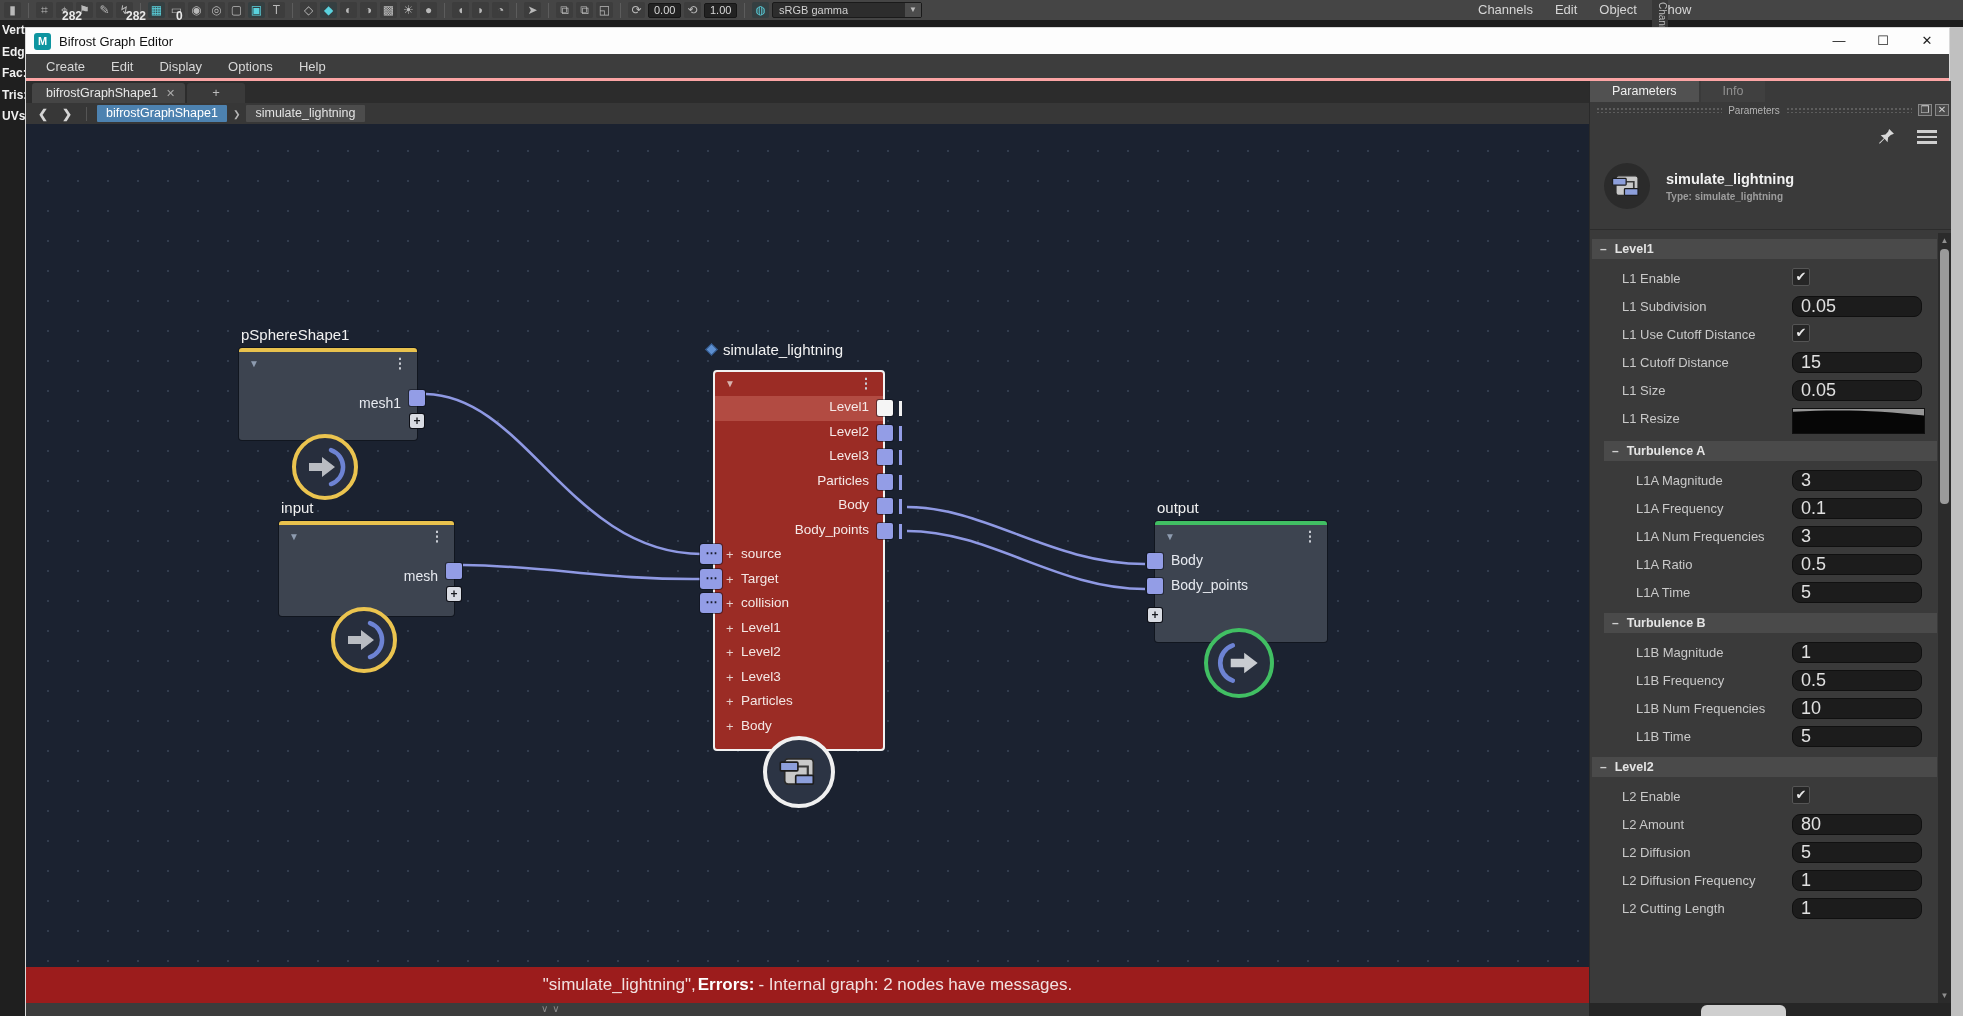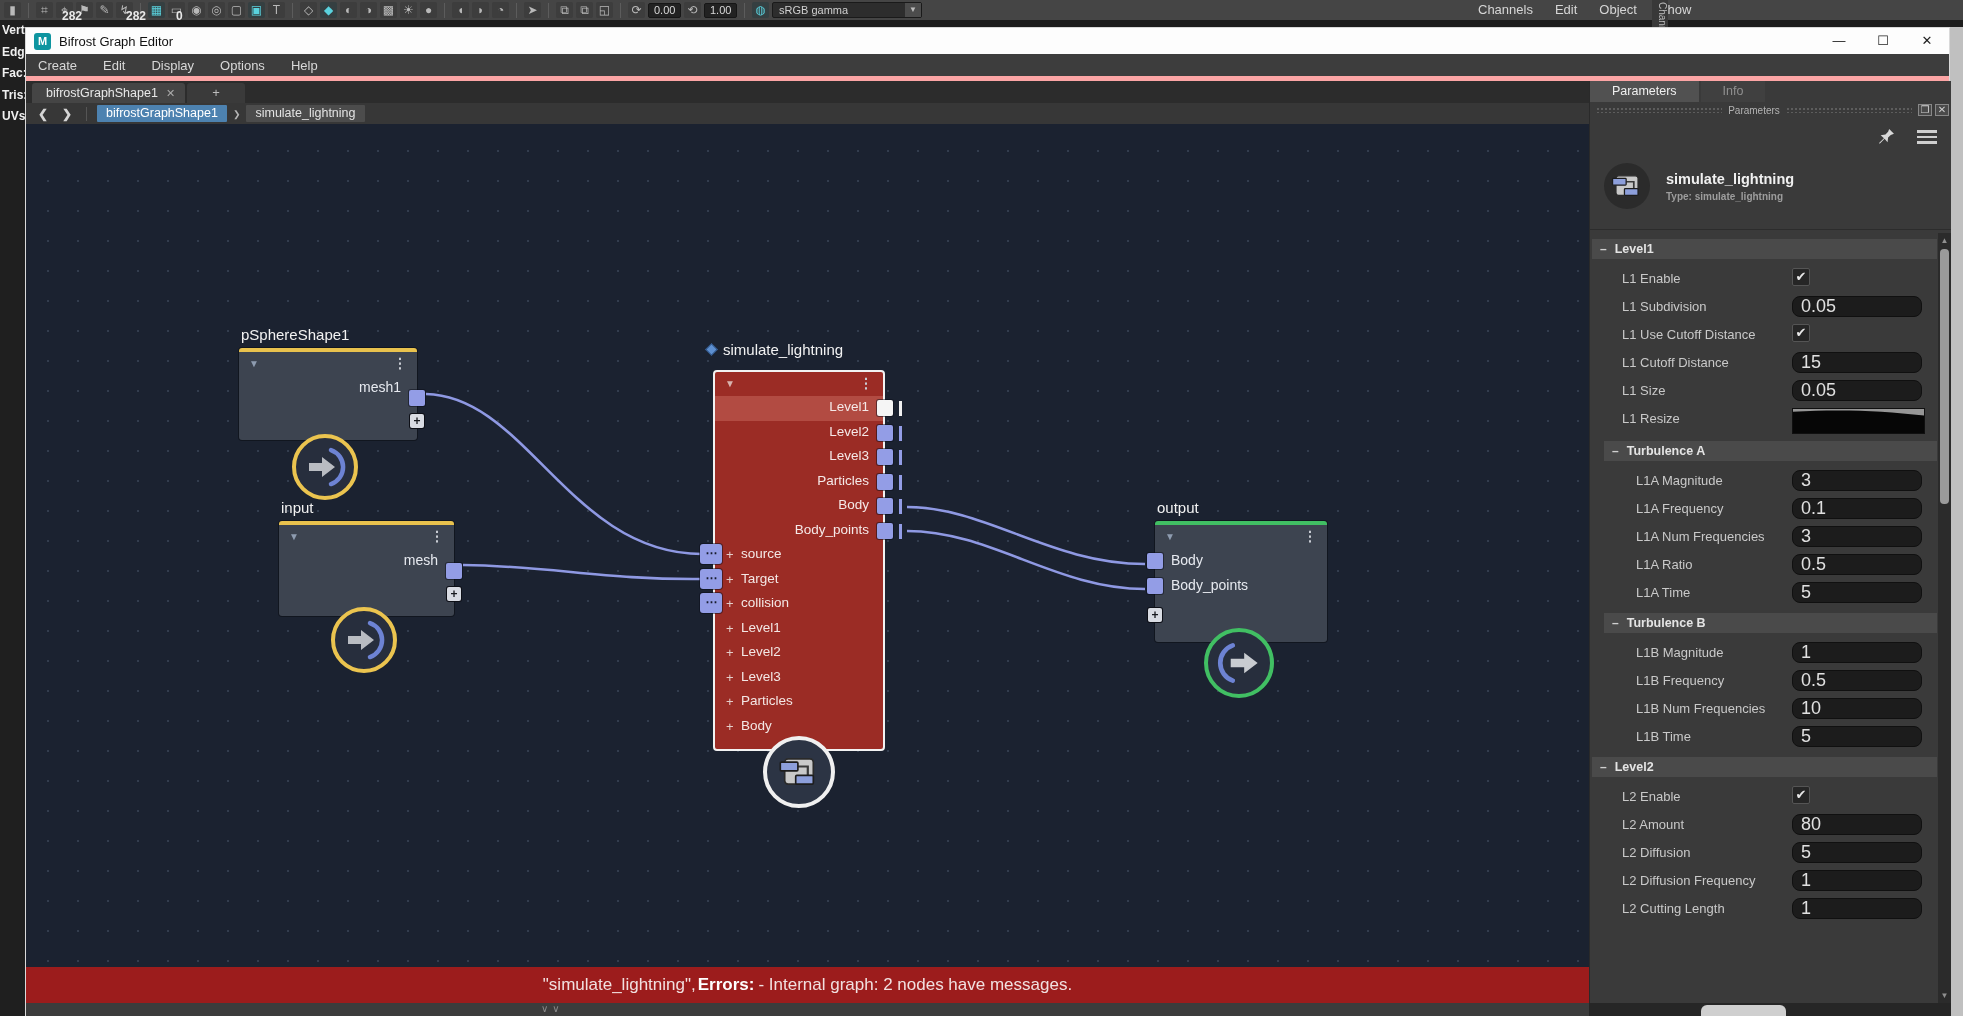--- a/index.html
+++ b/index.html
@@ -48,21 +48,21 @@
   .bwin { left:25px; top:27px; width:1925px; height:989px; background:#3a3a3a;
     border:1px solid #d9d9d9; z-index:2; }
   .titlebar { left:0; top:0; width:100%; height:26px; background:#fdfdfd; display:flex;
     align-items:center; color:#1a1a1a; }
   .mayaicon { width:17px; height:17px; margin-left:8px; border-radius:3px; background:#0e95a0;
     color:#fff; font-weight:bold; font-size:11px; text-align:center; line-height:17px; }
   .wtitle { margin-left:8px; font-size:13px; color:#111; }
   .winbtns { margin-left:auto; display:flex; }
   .winbtn { width:44px; height:26px; text-align:center; line-height:26px; font-size:13px; color:#222; }
   .menubar { left:0; top:26px; width:100%; height:27px; background:#3d3d3d; display:flex;
-    align-items:center; padding-left:12px; gap:26px; border-bottom:5px solid #fca5a5; }
+    align-items:center; padding-left:20px; gap:26px; border-bottom:3px solid #fca5a5; }
   .menubar span { font-size:13px; color:#d8d8d8; }
   .tabbar { left:0; top:53px; width:1563px; height:22px; background:#2c2c2c; display:flex; align-items:flex-end; }
   .gtab { height:20px; background:#454545; display:flex; align-items:center; gap:8px;
     padding:0 10px 0 14px; font-size:12.5px; color:#e8e8e8; border-radius:3px 3px 0 0; }
   .gtab .x { color:#aaa; font-size:11px; }
   .addtab { height:20px; width:58px; background:#3a3a3a; margin-left:2px; text-align:center;
     line-height:20px; color:#bdbdbd; font-size:13px; border-radius:3px 3px 0 0; }
   .crumbbar { left:0; top:75px; width:1563px; height:21px; background:#373737; display:flex;
     align-items:center; gap:6px; padding-left:8px; }
   .navarrow { color:#d5d5d5; font-size:12px; font-weight:bold; width:18px; text-align:center; }
@@ -81,21 +81,21 @@
   .gnode { position:absolute; background:#3d4450; border-radius:3px; z-index:2;
     box-shadow:0 0 0 1px rgba(0,0,0,.35); }
   .gnode.ytop { border-top:4px solid #e9c24d; }
   .gnode.gtop { border-top:4px solid #41bf63; }
   .ntitle { position:absolute; left:2px; top:-26px; font-size:15px; color:#f2f2f2; white-space:nowrap; }
   .nhead { position:relative; height:24px; }
   .ntri { position:absolute; left:10px; top:6px; font-size:10px; color:#8e9cb0; }
   .ndots { position:absolute; right:10px; top:3px; font-size:14px; color:#c9cdd4; font-weight:bold;
     letter-spacing:0; line-height:17px; }
   .portrow { position:relative; height:25px; font-size:14px; color:#e7eaf0; }
-  .portrow .pr { position:absolute; right:16px; top:3px; }
+  .portrow .pr { position:absolute; right:16px; top:19px; }
   .portrow .pl { position:absolute; left:16px; top:3px; }
   .psq { position:absolute; width:16px; height:16px; background:#939de6; border-radius:2px;
     box-shadow:0 0 0 1px rgba(10,12,24,.5); z-index:3; }
   .plusbox { position:absolute; width:14px; height:14px; background:#d9dce3; border-radius:2px;
     color:#16181d; font-size:12px; font-weight:bold; text-align:center; line-height:14px; z-index:3;
     box-shadow:0 0 0 1px #0d0f16; }
 
   .badge { position:absolute; border-radius:50%; background:#272e3d; z-index:4;
     display:flex; align-items:center; justify-content:center; }
   .badge.yring { border:4.5px solid #ebc44f; width:66px; height:66px; }

